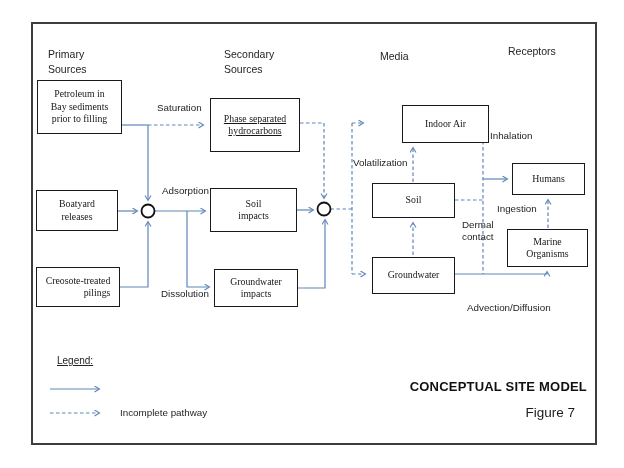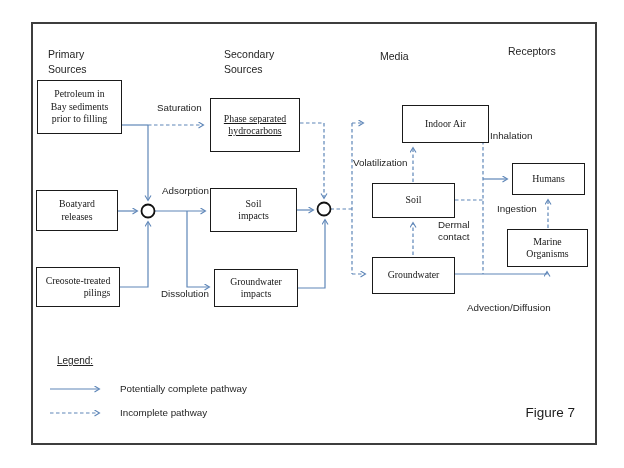--- a/index.html
+++ b/index.html
@@ -93,24 +93,24 @@
   <div class="box" style="left:372px;top:183px;width:83px;height:35px;">Soil</div>
   <div class="box" style="left:372px;top:257px;width:83px;height:37px;">Groundwater</div>
   <div class="box" style="left:512px;top:163px;width:73px;height:32px;">Humans</div>
   <div class="box" style="left:507px;top:229px;width:81px;height:38px;">Marine
 Organisms</div>
 
   <div class="lbl" style="left:157px;top:102px;">Saturation</div>
   <div class="lbl" style="left:162px;top:185px;">Adsorption</div>
   <div class="lbl" style="left:161px;top:288px;">Dissolution</div>
   <div class="lbl" style="left:353px;top:157px;">Volatilization</div>
-  <div class="lbl" style="left:438px;top:219px;">Dermal
+  <div class="lbl" style="left:462px;top:219px;">Dermal
 contact</div>
   <div class="lbl" style="left:490px;top:130px;">Inhalation</div>
   <div class="lbl" style="left:497px;top:203px;">Ingestion</div>
   <div class="lbl" style="left:467px;top:302px;">Advection/Diffusion</div>
 
   <div class="legend-head" style="left:57px;top:355px;">Legend:</div>
-  <div class="legend-lbl" style="left:120px;top:383px;">Potentially complete pathway</div>
   <div class="legend-lbl" style="left:120px;top:407px;">Incomplete pathway</div>
 
+  <div class="title" style="right:37px;top:379px;">CONCEPTUAL SITE MODEL</div>
   <div class="figure" style="right:49px;top:405px;">Figure 7</div>
 </div>
 
 </body></html>

